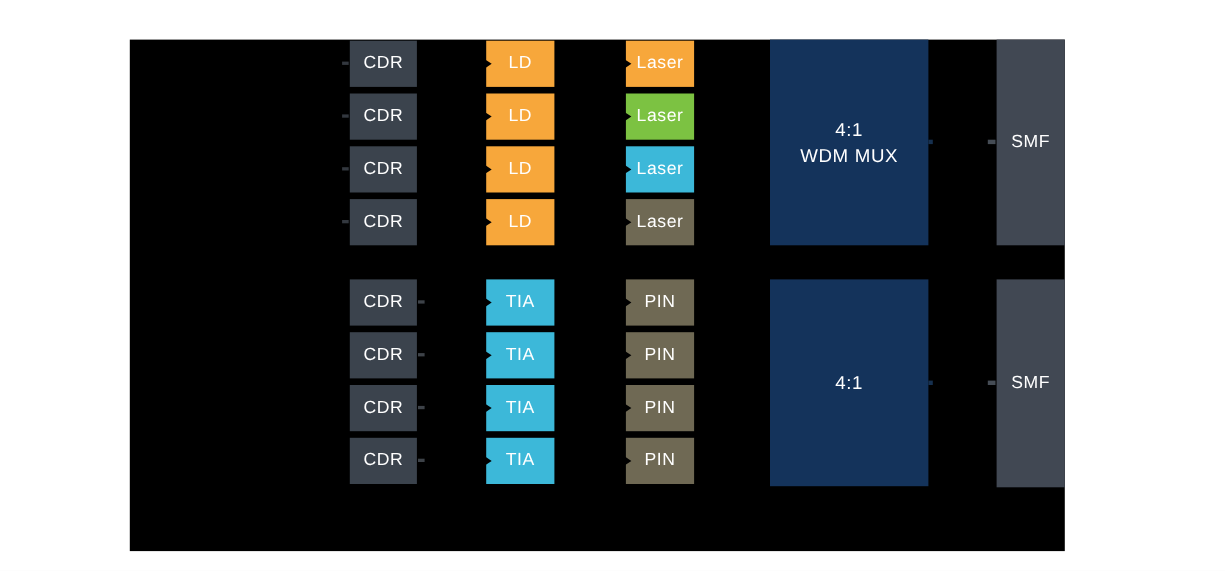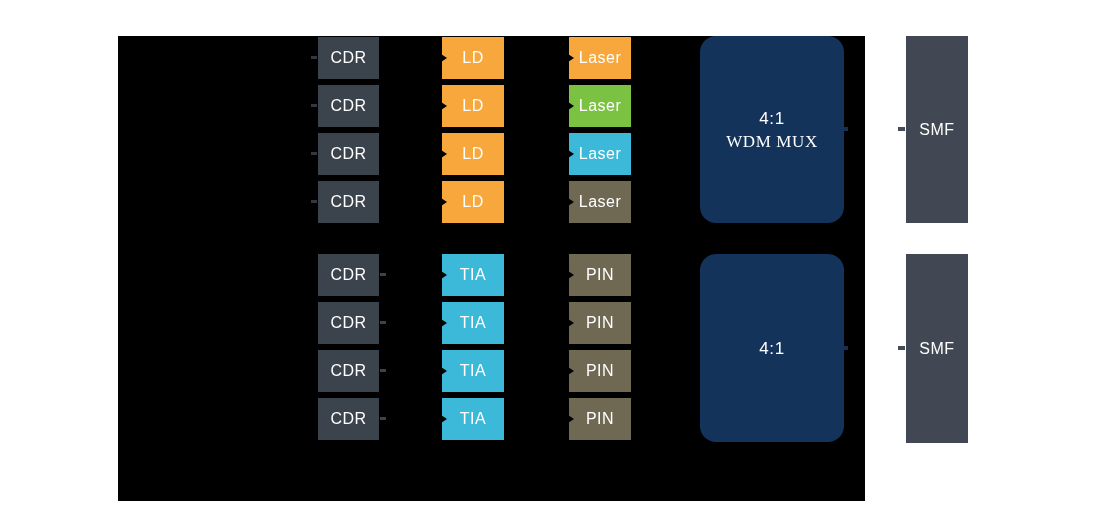--- a/index.html
+++ b/index.html
@@ -1,26 +1,26 @@
 <!DOCTYPE html>
 <html><head>
 <meta charset="utf-8">
 <style>
   html,body{margin:0;padding:0;}
   body{background:#ffffff;font-family:"Liberation Sans",sans-serif;}
   .page{position:relative;width:1114px;height:519px;background:#ffffff;overflow:hidden;}
-  .canvas{position:absolute;left:118px;top:36px;width:747px;height:465px;background:#000000;}
+  .canvas{position:absolute;left:118px;top:36px;width:850px;height:465px;background:#000000;}
   .box{
     position:absolute;
     display:flex;align-items:center;justify-content:center;
     color:#ffffff;font-size:16px;letter-spacing:0.5px;
     box-sizing:border-box;
   }
   .box span{white-space:nowrap;}
-  .big{font-size:17px;letter-spacing:0.6px;text-align:center;line-height:23px;border-radius:16px;}
+  .big{font-size:17px;letter-spacing:0.6px;text-align:center;line-height:23px;}
   
   .arrow-notch::before{
     content:"";position:absolute;left:-1px;top:50%;transform:translateY(-50%);
     width:0;height:0;
     border-left:6px solid #000000;
     border-top:4px solid transparent;
     border-bottom:4px solid transparent;
   }
   
   .stub{position:absolute;}
@@ -66,21 +66,21 @@
     <div class="box arrow-notch" style="left: 451px; top: 97px; width: 62px; height: 42px; background-color: rgb(60, 184, 217);">
         <span>Laser</span>
       </div>
     <div class="box arrow-notch" style="left: 451px; top: 145px; width: 62px; height: 42px; background-color: rgb(111, 105, 84);">
         <span>Laser</span>
       </div>
 
     <div class="box big" style="left: 582px; top: 0px; width: 144px; height: 187px; background-color: rgb(20, 51, 91);">
       <span>
         <span style="display:block;">4:1</span>
-        <span style="display:block;font-family:Liberation Serif, serif;">WDM MUX</span>
+        <span style="display:block;">WDM MUX</span>
       </span>
     </div>
 
     <div class="box" style="left: 788px; top: 0px; width: 62px; height: 187px; background-color: rgb(65, 72, 83);">
         <span>SMF</span>
       </div>
 
     <div class="box" style="left: 200px; top: 218px; width: 61px; height: 42px; background-color: rgb(59, 67, 77);">
         <span>CDR</span>
       </div>

